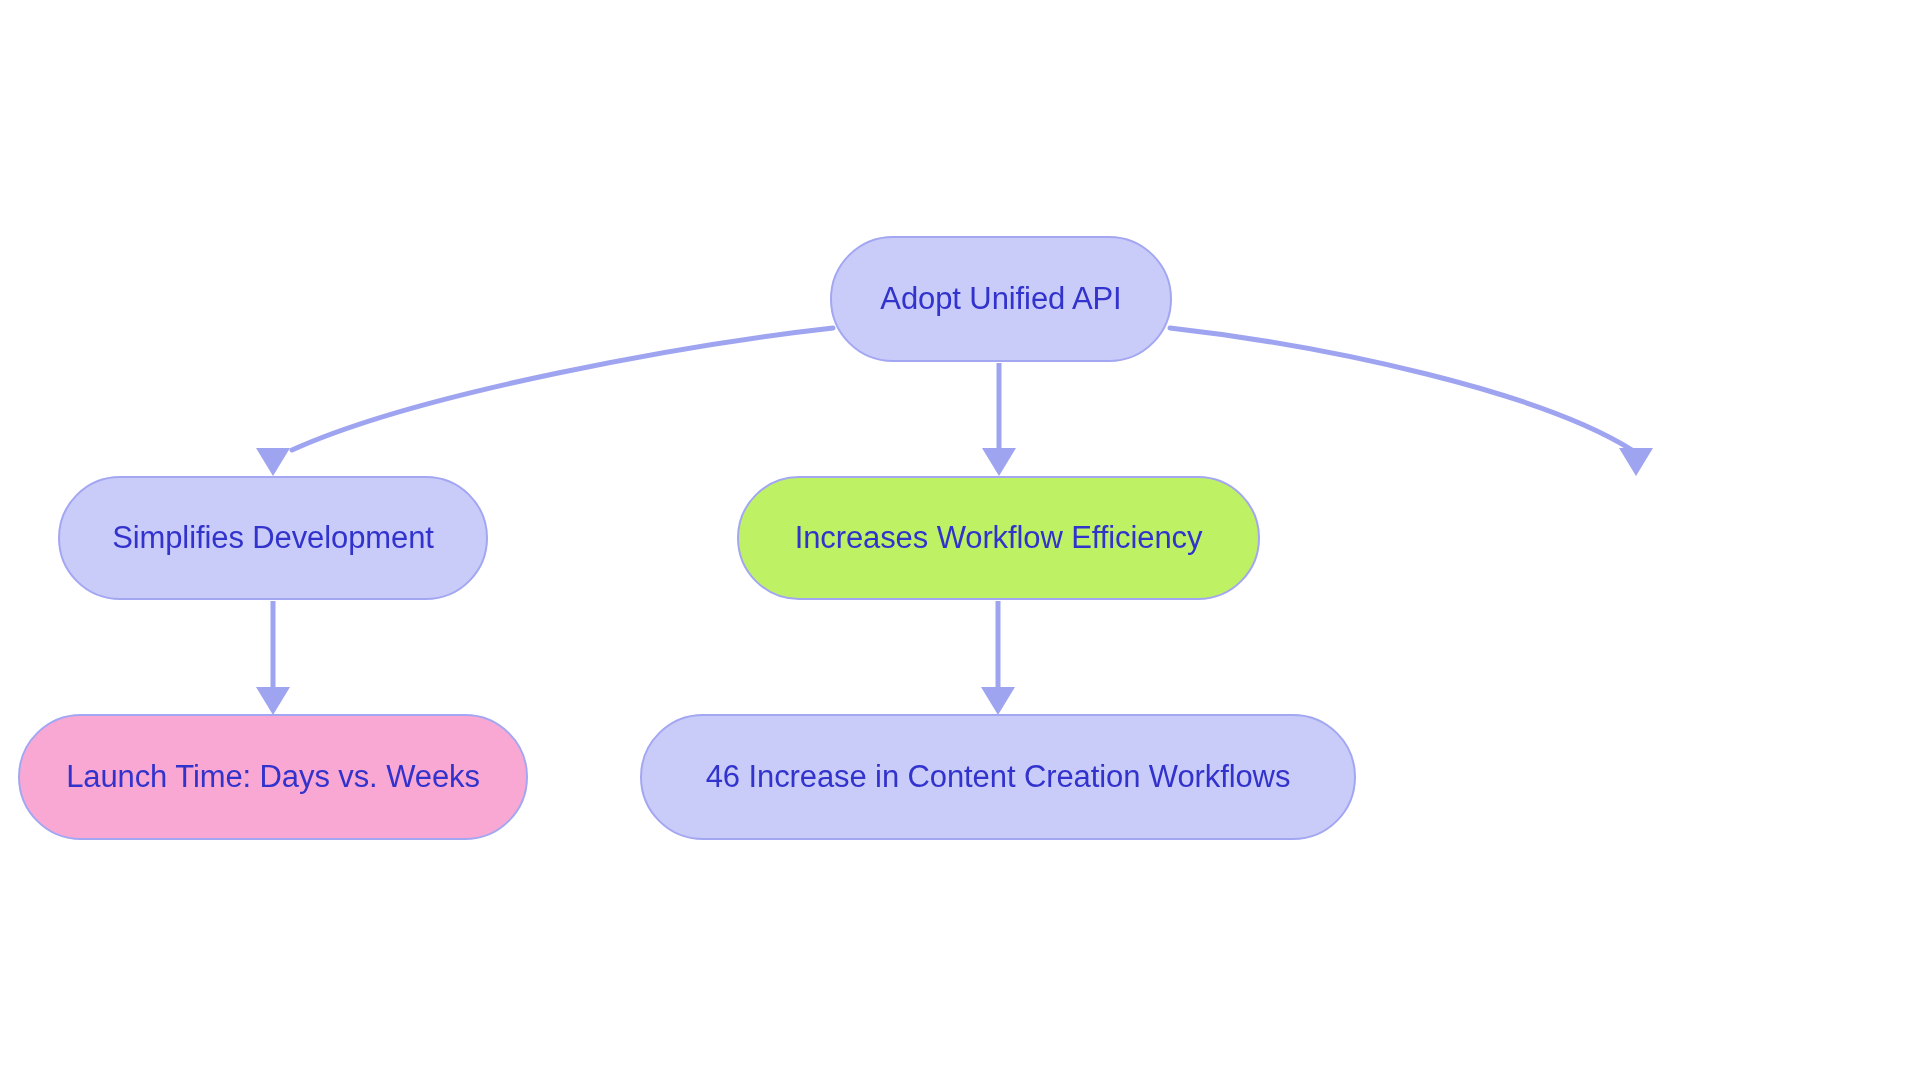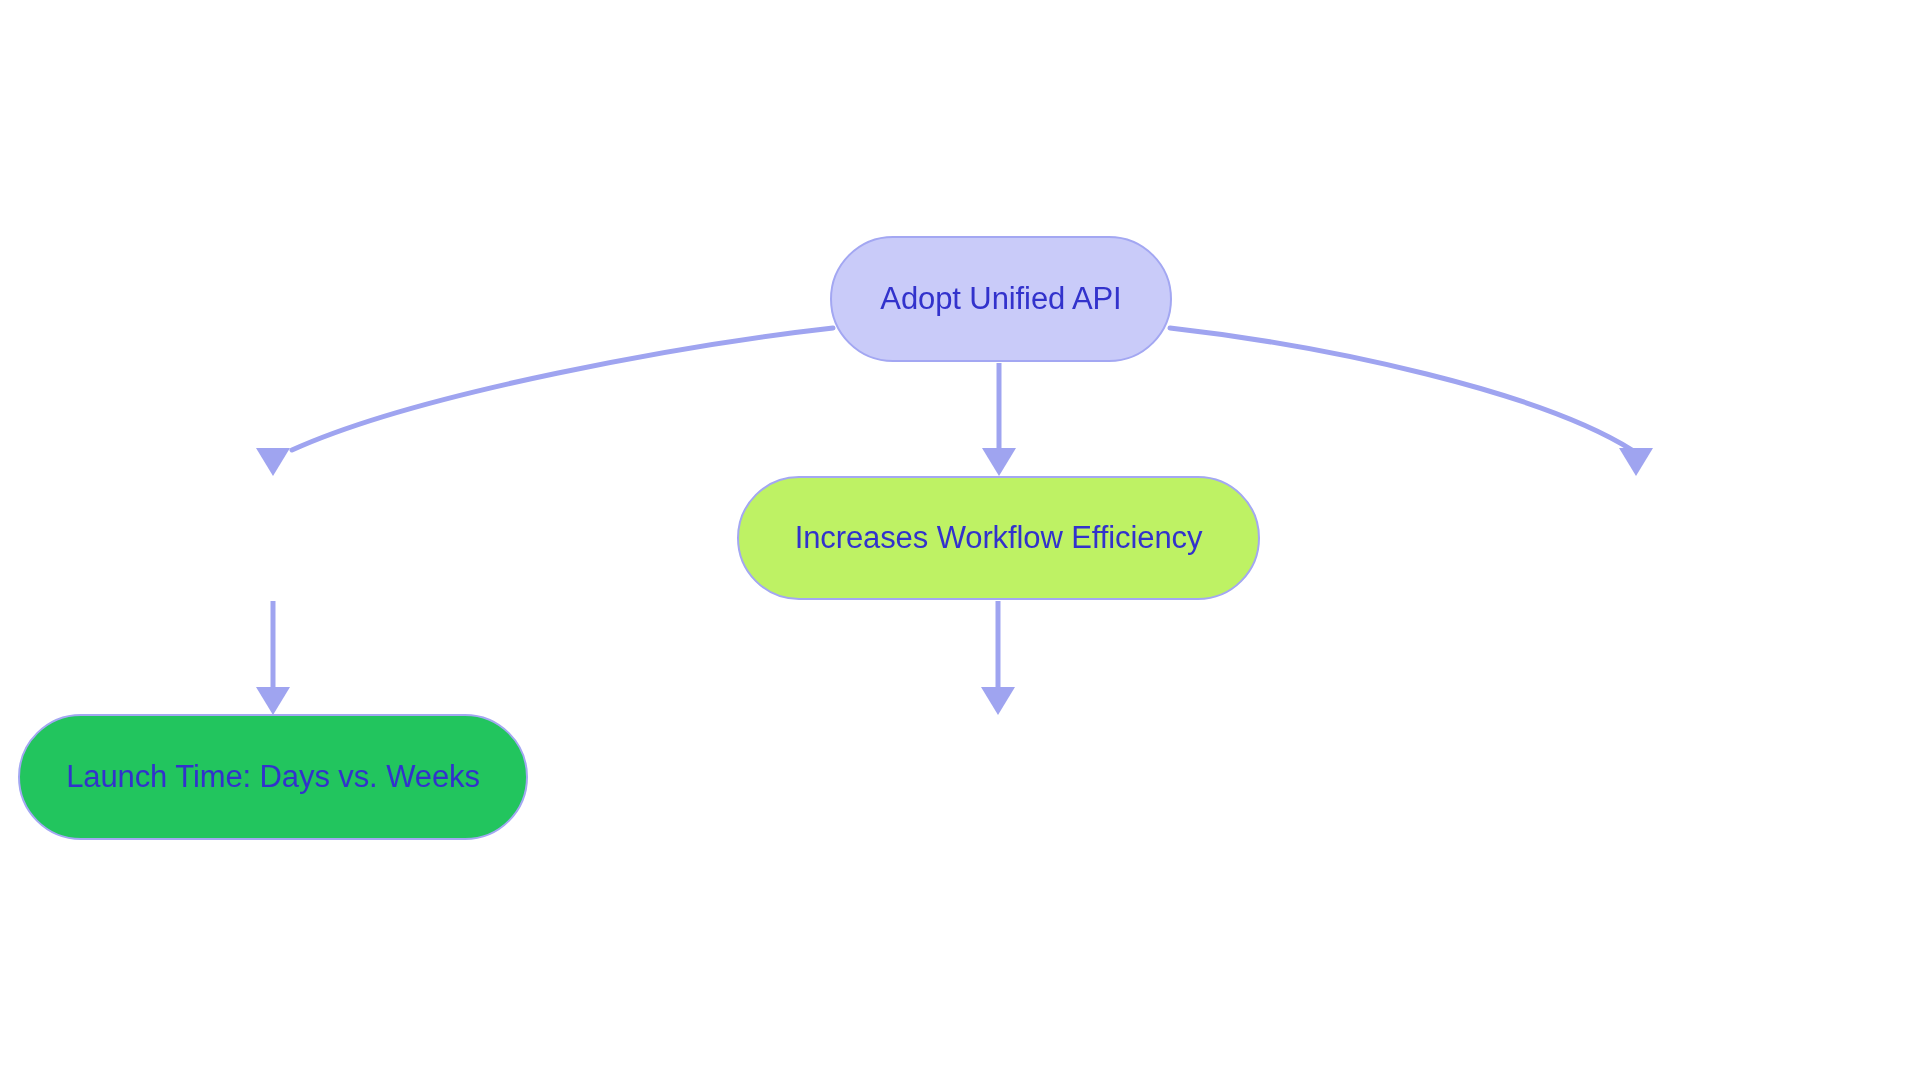--- a/index.html
+++ b/index.html
@@ -91,26 +91,34 @@
       <path d="M 998 601 L 998 691" fill="none" stroke="#9fa4f0" stroke-width="5" stroke-linecap="butt"></path>
       <polygon points="981,687 1015,687 998,715" fill="#9fa4f0"></polygon>
     </g>
   </svg>
 
   <div class="node root" style="left:830px; top:236px; width:342px; height:126px;
               background:#c9cbf9; border-color:#a3a7f2; color:#3232cc;">
     <span class="node-label">Adopt Unified API</span>
   </div>
 
+  <div class="node level2" style="left:58px; top:476px; width:430px; height:124px;
+              background:#c9cbf9; border-color:#a3a7f2; color:#3232cc;">
+    <span class="node-label">Simplifies Development</span>
+  </div>
 
   <div class="node level2" style="left:737px; top:476px; width:523px; height:124px;
               background:#bef264; border-color:#a3a7f2; color:#3232cc;">
     <span class="node-label">Increases Workflow Efficiency</span>
   </div>
 
 
   <div class="node level3" style="left:18px; top:714px; width:510px; height:126px;
-              background:#22c55e; border-color:#a3a7f2; color:#3232cc;justify-content:center;">
+              background:#f9a8d4; border-color:#a3a7f2; color:#3232cc;justify-content:center;">
     <span class="node-label">Launch Time: Days vs. Weeks</span>
   </div>
 
+  <div class="node level3" style="left:640px; top:714px; width:716px; height:126px;
+              background:#c9cbf9; border-color:#a3a7f2; color:#3232cc;">
+    <span class="node-label">46 Increase in Content Creation Workflows</span>
+  </div>
 
 </div>
 
 </body></html>

